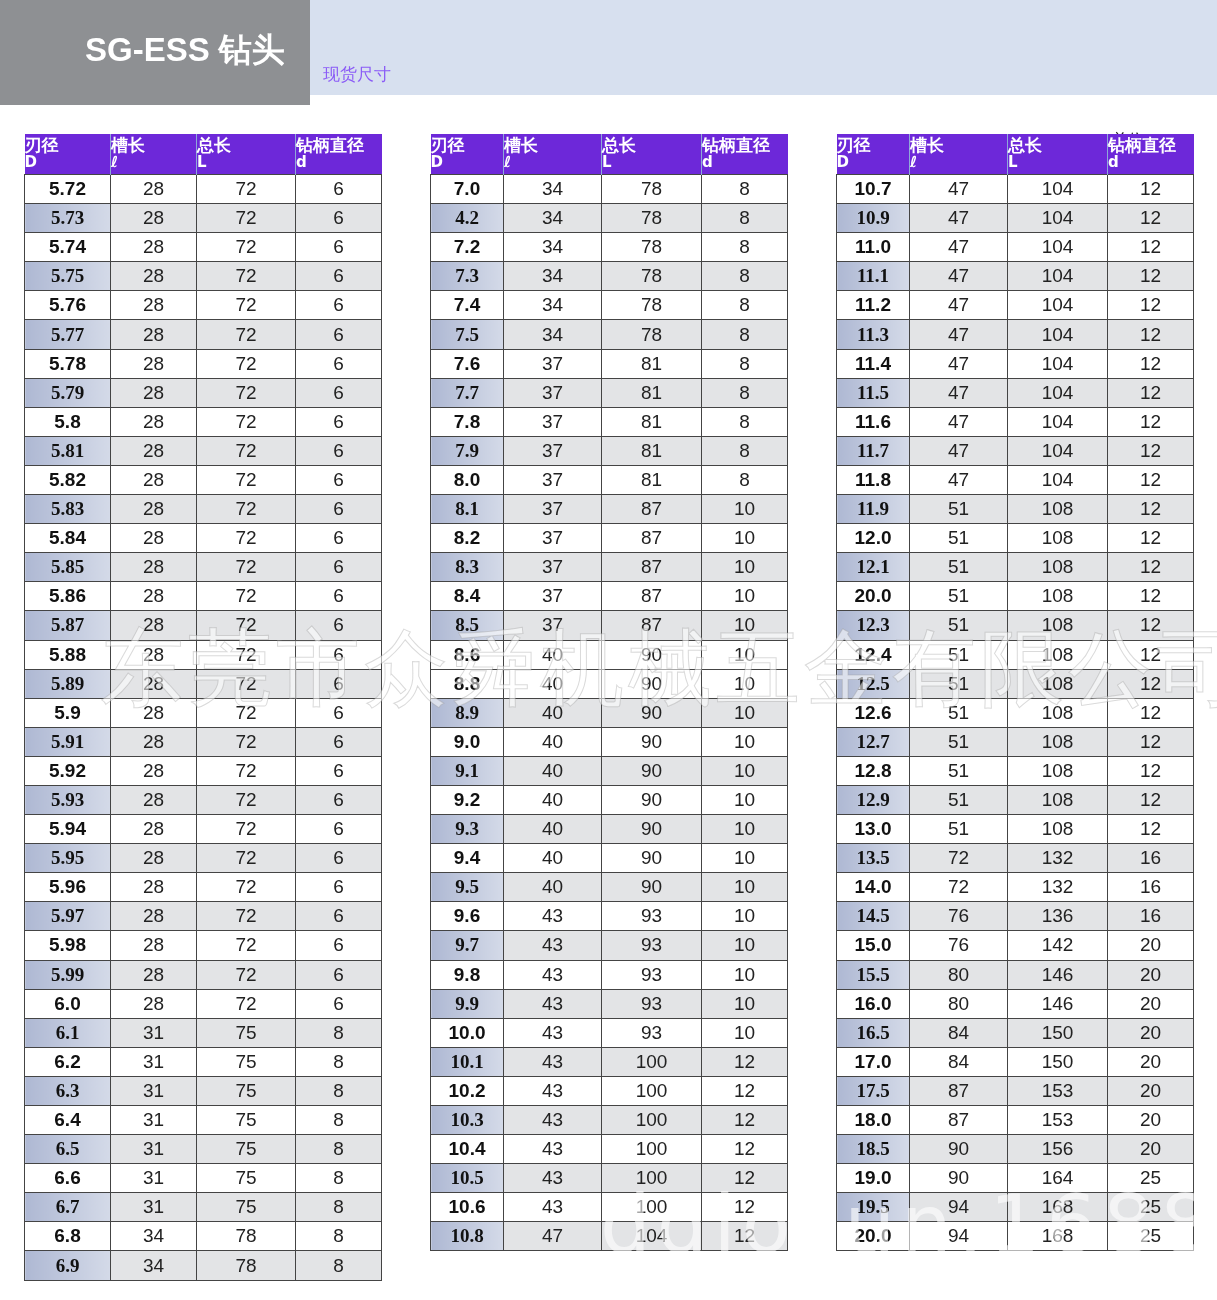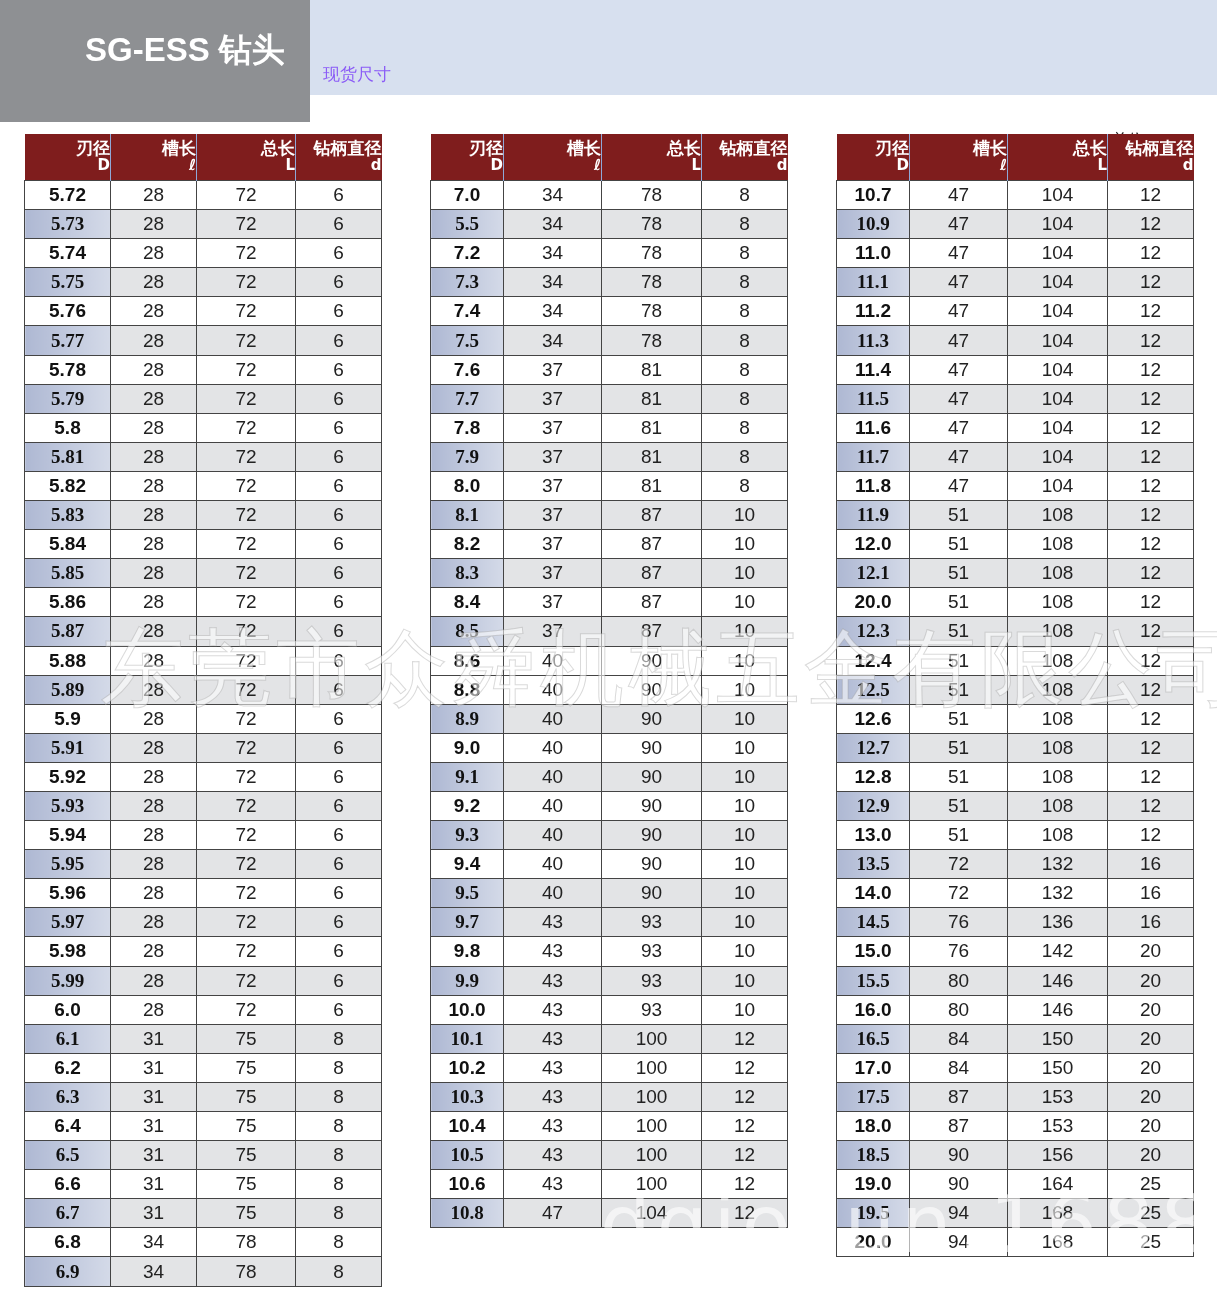--- a/index.html
+++ b/index.html
@@ -1,23 +1,23 @@
 <!DOCTYPE html>
 <html><head>
 <meta charset="utf-8">
 <style>
   html,body{margin:0;padding:0;}
   body{width:1217px;height:1300px;background:#fff;position:relative;overflow:hidden;font-family:"Liberation Sans","DejaVu Sans",sans-serif;}
-  .banner-left{position:absolute;left:0;top:0;width:310px;height:122px;background:#8e9093;text-decoration:underline;}
+  .banner-left{position:absolute;left:0;top:0;width:310px;height:105px;background:#8e9093;text-decoration:underline;}
   .banner-right{position:absolute;left:310px;top:0;width:907px;height:95px;background:#d7e0ef;}
   .title{position:absolute;left:85px;top:28px;color:#fff;font-weight:bold;font-size:33px;letter-spacing:0px;font-family:"Liberation Sans","DejaVu Sans",sans-serif;}
   .subtitle{position:absolute;left:323px;top:63px;color:#8b5cf6;font-size:17px;font-family:"DejaVu Sans",sans-serif;}
   .unit{position:absolute;left:1112px;top:130px;font-size:16px;color:#222;font-family:"DejaVu Sans",sans-serif;}
   table.spec{position:absolute;top:134px;border-collapse:collapse;table-layout:fixed;}
-  table.spec th{background:#7f1d1d;color:#fff;font-weight:bold;font-size:17px;line-height:17px;height:46px;padding:0;border-left:1px solid #8fa8d8;font-family:"DejaVu Sans",sans-serif;text-align:right;vertical-align:middle;}
+  table.spec th{background:#6d28d9;color:#fff;font-weight:bold;font-size:17px;line-height:17px;height:40px;padding:0;border-left:1px solid #8fa8d8;font-family:"DejaVu Sans",sans-serif;text-align:left;vertical-align:middle;}
   table.spec th:first-child{border-left:none;}
   table.spec th .sym{display:block;font-size:15px;font-family:"DejaVu Sans",sans-serif;}
   table.spec th .sym.it{font-style:italic;}
   table.spec td{height:28.1px;padding:0;border:1px solid #444;font-size:19px;color:#222;text-align:center;vertical-align:middle;background:#fff;}
   table.spec td.d{font-weight:bold;color:#111;}
   table.spec tr.alt td{background:#e3e4e6;}
   table.spec tr.alt td.d{background:linear-gradient(90deg,#aeb8d3,#d4dae8);font-family:Liberation Serif, serif;}
   .t1{left:24px;width:357px;}
   .t2{left:430px;width:357px;}
   .t3{left:836px;width:357px;}
@@ -297,21 +297,21 @@
       </tr>
     </thead>
   <tbody>
       <tr>
         <td class="d">7.0</td>
         <td>34</td>
         <td>78</td>
         <td>8</td>
       </tr>
       <tr class="alt">
-        <td class="d">5.5</td>
+        <td class="d">4.2</td>
         <td>34</td>
         <td>78</td>
         <td>8</td>
       </tr>
       <tr>
         <td class="d">7.2</td>
         <td>34</td>
         <td>78</td>
         <td>8</td>
       </tr>
@@ -438,20 +438,26 @@
       <tr>
         <td class="d">9.4</td>
         <td>40</td>
         <td>90</td>
         <td>10</td>
       </tr>
       <tr class="alt">
         <td class="d">9.5</td>
         <td>40</td>
         <td>90</td>
+        <td>10</td>
+      </tr>
+      <tr>
+        <td class="d">9.6</td>
+        <td>43</td>
+        <td>93</td>
         <td>10</td>
       </tr>
       <tr class="alt">
         <td class="d">9.7</td>
         <td>43</td>
         <td>93</td>
         <td>10</td>
       </tr>
       <tr>
         <td class="d">9.8</td>

